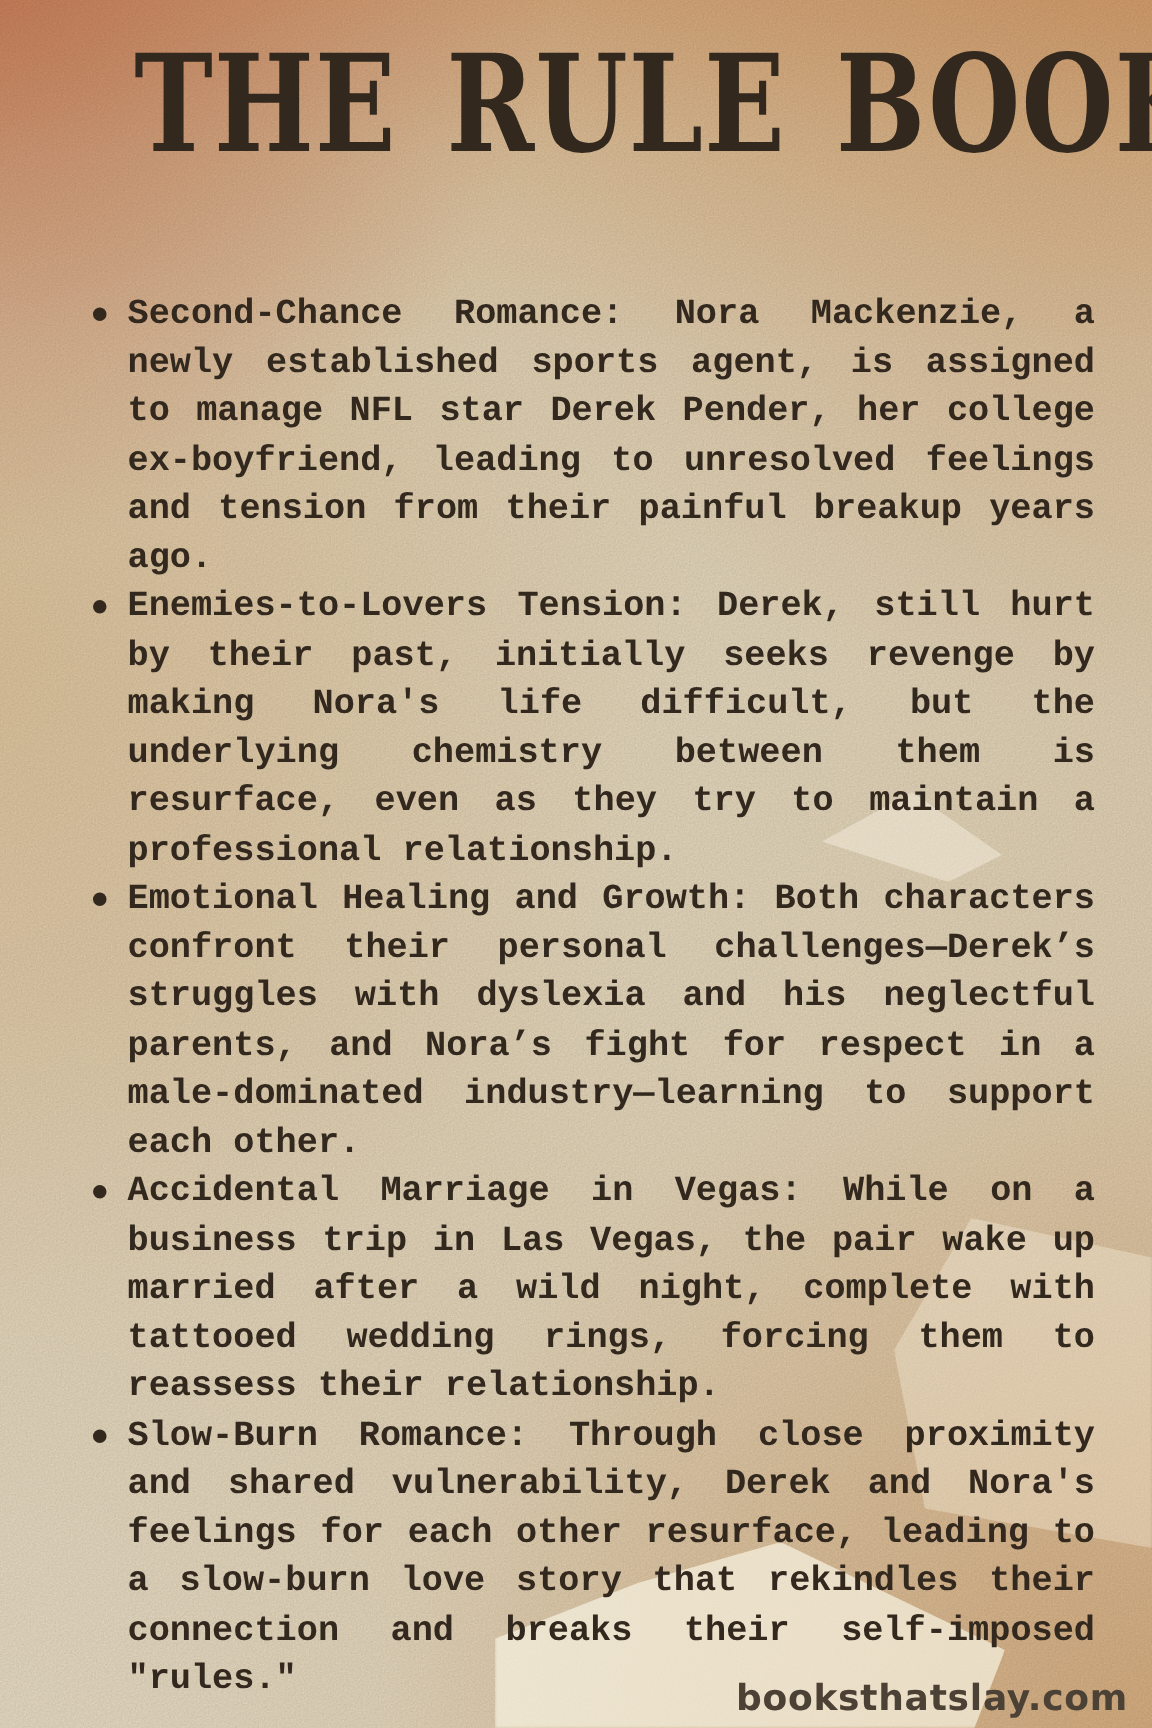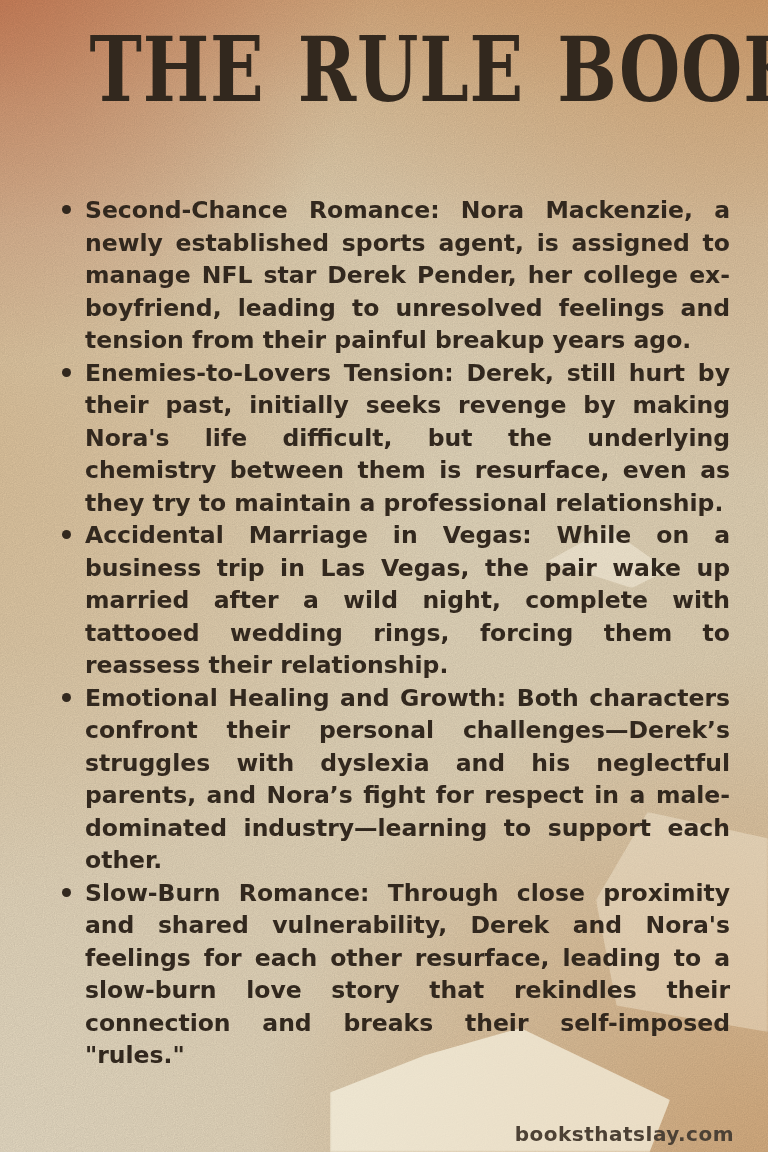--- a/index.html
+++ b/index.html
@@ -88,20 +88,21 @@
   .title-row, .subtitle-row { width: 100%; text-align: center; }
 
   .points {
     position: absolute;
     top: 194px;
     left: 56px;
     right: 38px;
     margin: 0;
     padding: 0;
     list-style: none;
+    font-family: Liberation Mono, monospace;
   }
   .points li {
     position: relative;
     padding-left: 29px;
     text-align: justify;
     font-weight: 700;
     font-size: 23.5px;
     line-height: 32.5px;
     letter-spacing: 0px;
     color: var(--ink, #32281e);
@@ -111,24 +112,24 @@
     left: 6px;
     top: 11px;
     width: 9px;
     height: 9px;
     border-radius: 50%;
     background: var(--ink, #32281e);
   }
 
   .footer {
     position: absolute;
-    right: 34px;
+    right: 16px;
     bottom: 6px;
     font-weight: 700;
-    font-size: 20px;
+    font-size: 24px;
     letter-spacing: 0.5px;
     color: var(--footer-ink, #4c4135);
   }
 </style>
 </head>
 <body>
 
 <div class="poster">
 
   <svg class="grain" xmlns="http://www.w3.org/2000/svg">
@@ -153,25 +154,25 @@
     <li>
       <span class="bullet-dot"></span>
       <span>Second-Chance Romance: Nora Mackenzie, a newly established sports agent, is assigned to manage NFL star Derek Pender, her college ex-boyfriend, leading to unresolved feelings and tension from their painful breakup years ago.</span>
     </li>
     <li>
       <span class="bullet-dot"></span>
       <span>Enemies-to-Lovers Tension: Derek, still hurt by their past, initially seeks revenge by making Nora's life difficult, but the underlying chemistry between them is resurface, even as they try to maintain a professional relationship.</span>
     </li>
     <li>
       <span class="bullet-dot"></span>
-      <span>Accidental Marriage in Vegas: While on a business trip in Las Vegas, the pair wake up married after a wild night, complete with tattooed wedding rings, forcing them to reassess their relationship.</span>
+      <span>Emotional Healing and Growth: Both characters confront their personal challenges—Derek’s struggles with dyslexia and his neglectful parents, and Nora’s fight for respect in a male-dominated industry—learning to support each other.</span>
     </li>
     <li>
       <span class="bullet-dot"></span>
-      <span>Emotional Healing and Growth: Both characters confront their personal challenges—Derek’s struggles with dyslexia and his neglectful parents, and Nora’s fight for respect in a male-dominated industry—learning to support each other.</span>
+      <span>Accidental Marriage in Vegas: While on a business trip in Las Vegas, the pair wake up married after a wild night, complete with tattooed wedding rings, forcing them to reassess their relationship.</span>
     </li>
     <li>
       <span class="bullet-dot"></span>
       <span>Slow-Burn Romance: Through close proximity and shared vulnerability, Derek and Nora's feelings for each other resurface, leading to a slow-burn love story that rekindles their connection and breaks their self-imposed "rules."</span>
     </li>
   </ul>
 
   <div class="footer">booksthatslay.com</div>
 
 </div>

